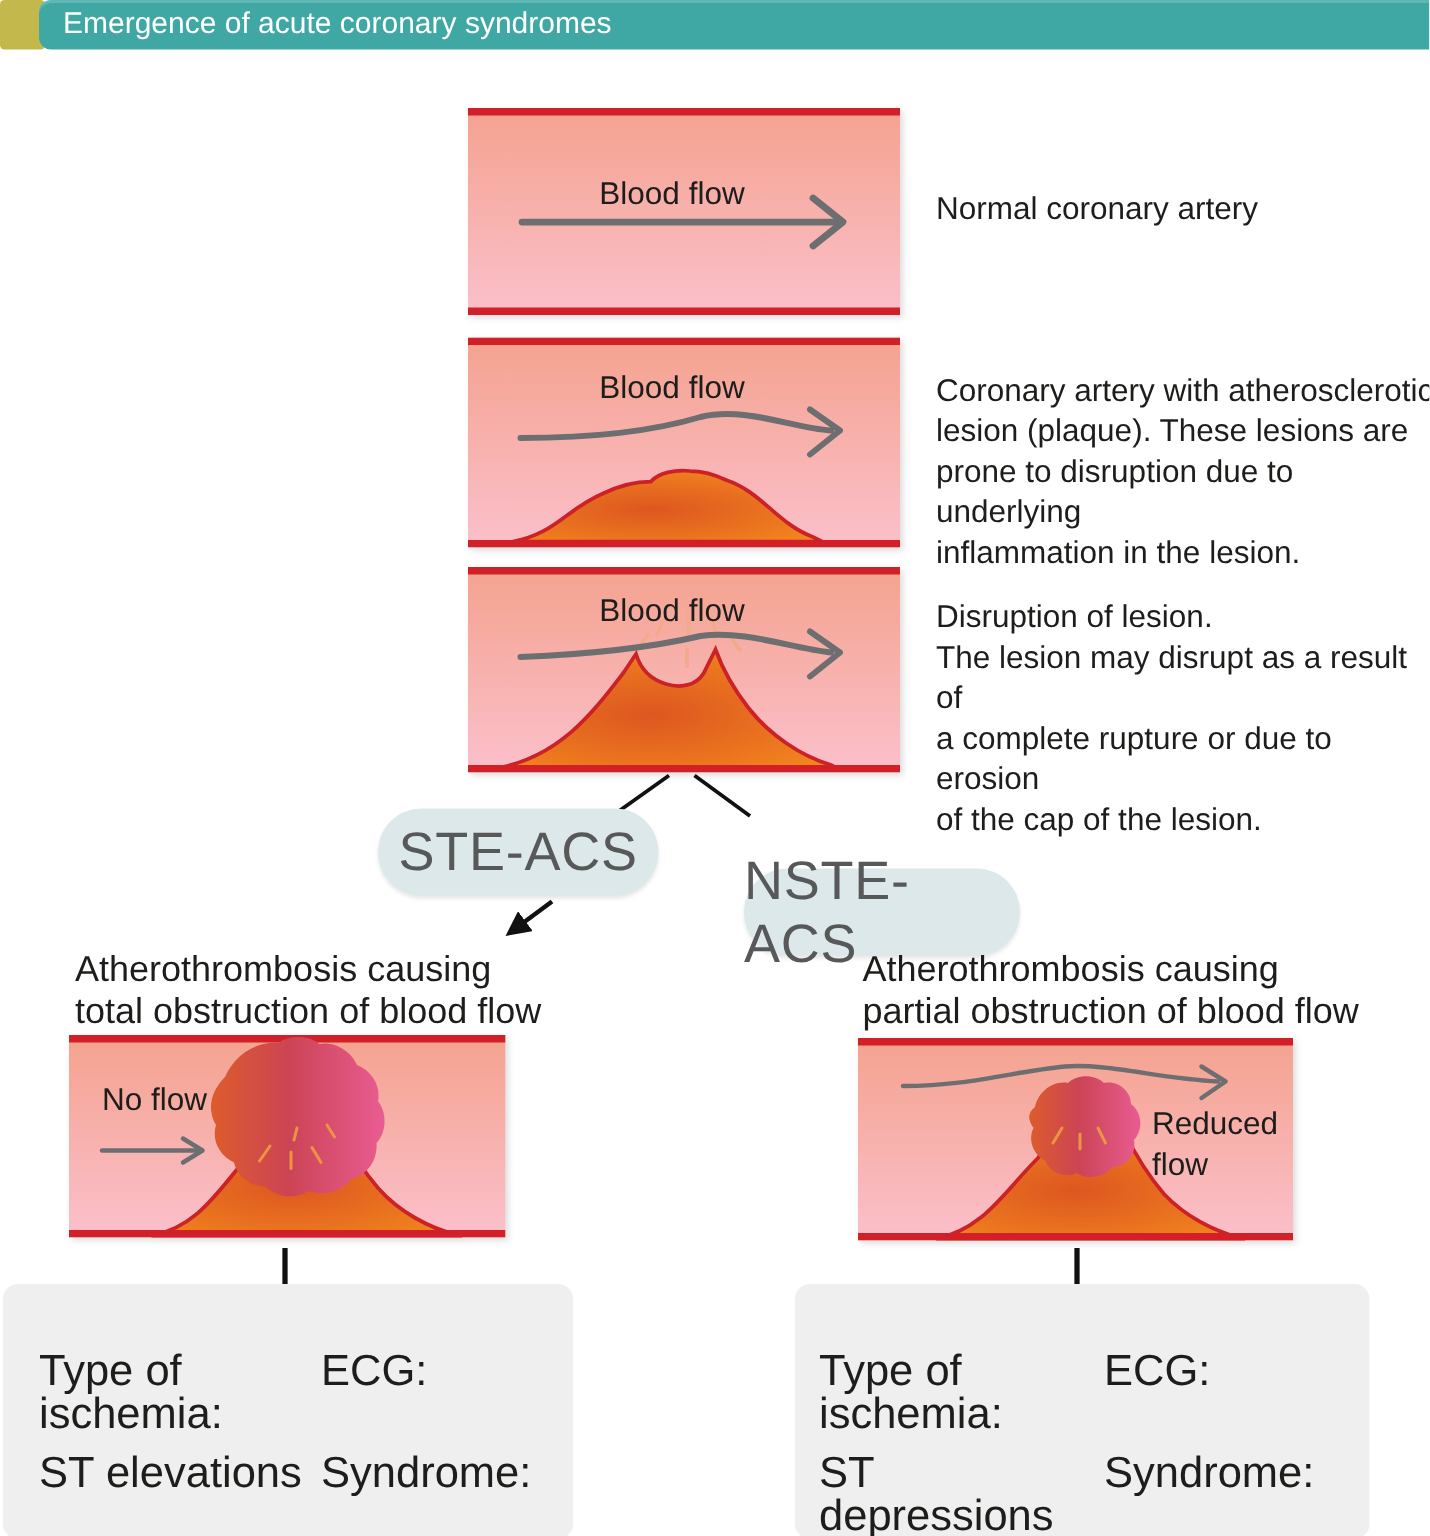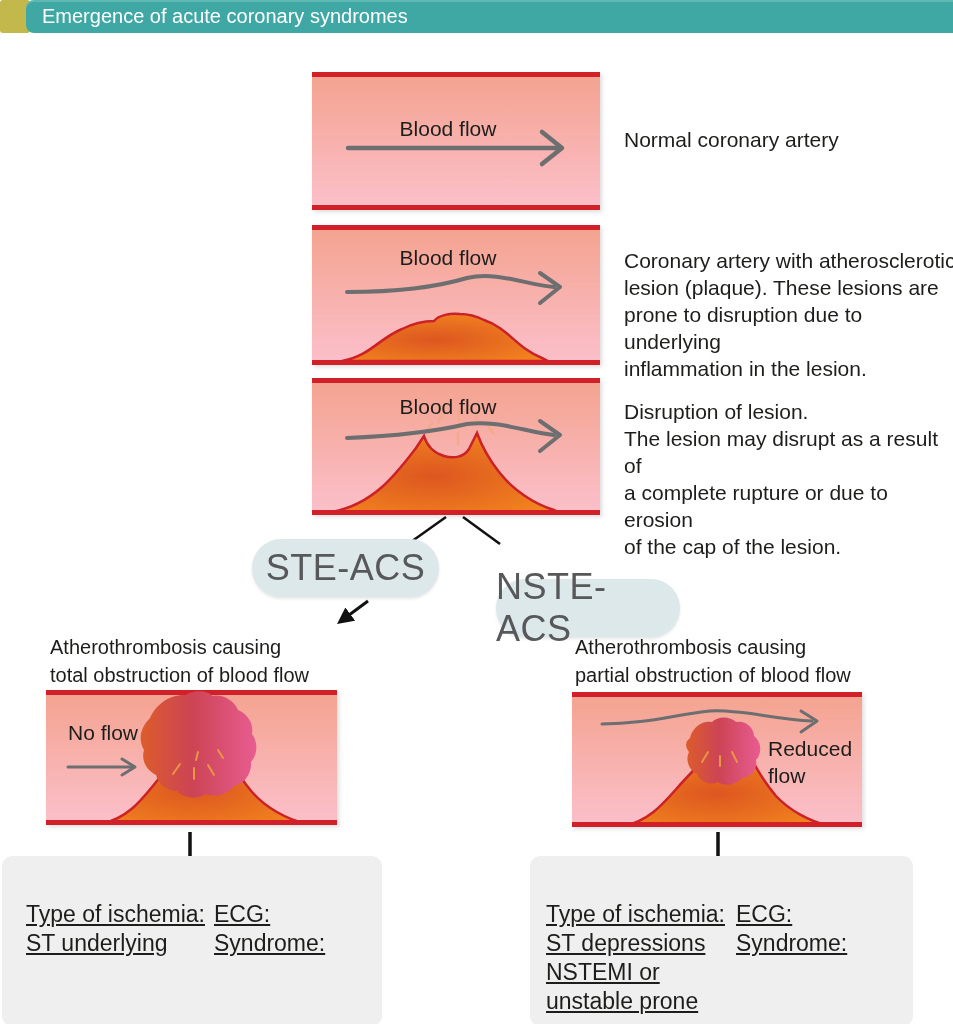--- a/index.html
+++ b/index.html
@@ -14,24 +14,24 @@
   .hdr-title{color:#ffffff;font-size:20px;line-height:33px;padding-left:16px;white-space:nowrap;}
   
   .artery{position:absolute;filter:drop-shadow(2px 2px 2px rgba(120,120,120,0.25));}
   .svgtext{font-family:"Liberation Sans", sans-serif;}
   
   .caption{position:absolute;width:335px;font-size:21px;line-height:27px;white-space:pre-line;}
   
   .pill{position:absolute;background:#dde8ea;border-radius:29px;display:flex;align-items:center;justify-content:center;
     color:#57585a;font-size:36px;letter-spacing:0.5px;box-shadow:0 2px 3px rgba(0,0,0,0.10);}
   
-  .branch-heading{position:absolute;font-size:20px;line-height:28px;white-space:pre-line;}
+  .branch-heading{position:absolute;font-size:24px;line-height:28px;white-space:pre-line;}
   
   .outcome{position:absolute;background:#efefef;border-radius:10px;}
-  .outcome-grid{display:grid;grid-template-columns:188px auto;row-gap:0;font-size:23px;line-height:29px;text-decoration:underline;}
+  .outcome-grid{display:grid;grid-template-columns:188px auto;row-gap:10px;font-size:29px;line-height:29px;}
   .outcome-grid .val{white-space:pre-line;}
   .overlay{position:absolute;left:0;top:0;pointer-events:none;}
 </style>
 </head>
 <body>
 
 <div class="canvas">
 
   <div class="hdr-accent"></div>
   <div class="hdr-bar">
@@ -170,21 +170,21 @@
       <polyline points="229,19 245,29 229,40"></polyline>
     </g>
     <text class="svgtext" x="196" y="64" font-size="21" fill="#1d1d1b">Reduced</text>
     <text class="svgtext" x="196" y="91" font-size="21" fill="#1d1d1b">flow</text>
   </svg>
 
   <div class="outcome" style="left:2px;top:856px;width:380px;height:170px;">
     <div class="outcome-grid" style="padding:44px 0 0 24px;">
       <div>Type of ischemia:</div>
       <div>ECG:</div>
-      <div class="val"> ST underlying</div>
+      <div class="val"> ST elevations</div>
       <div>Syndrome:</div>
     </div>
   </div>
 
   <div class="outcome" style="left:530px;top:856px;width:383px;height:170px;">
     <div class="outcome-grid" style="padding:44px 0 0 16px;grid-template-columns:190px auto;">
       <div>Type of ischemia:</div>
       <div>ECG:</div>
       <div class="val"> ST depressions</div>
       <div>Syndrome:</div>

